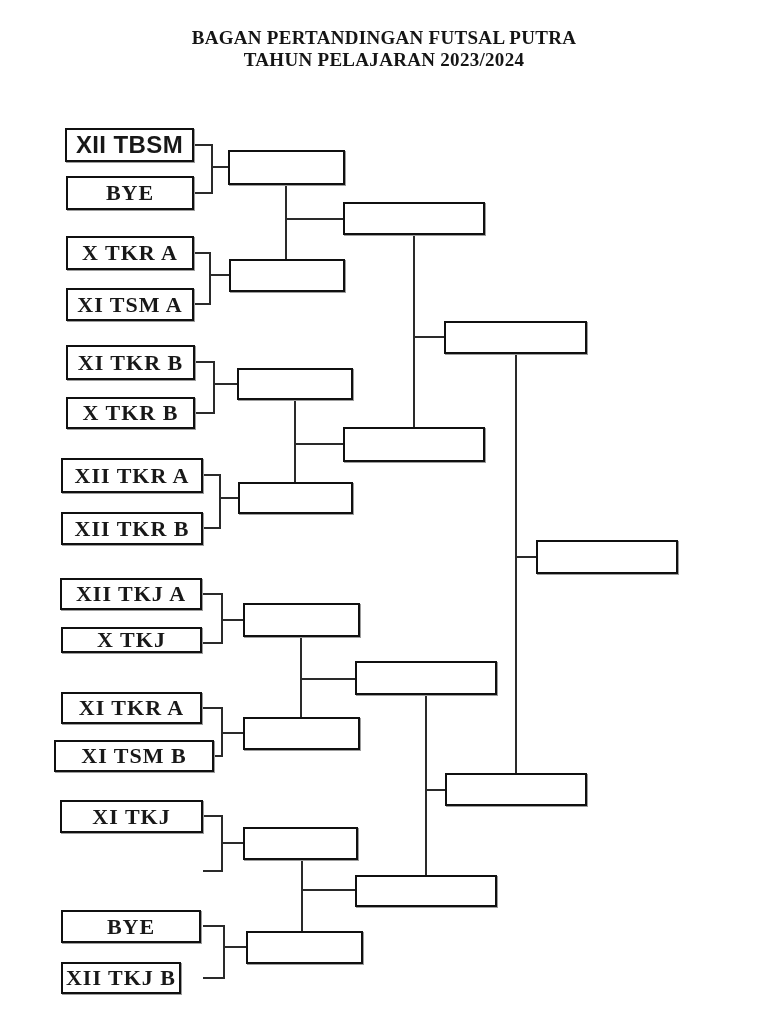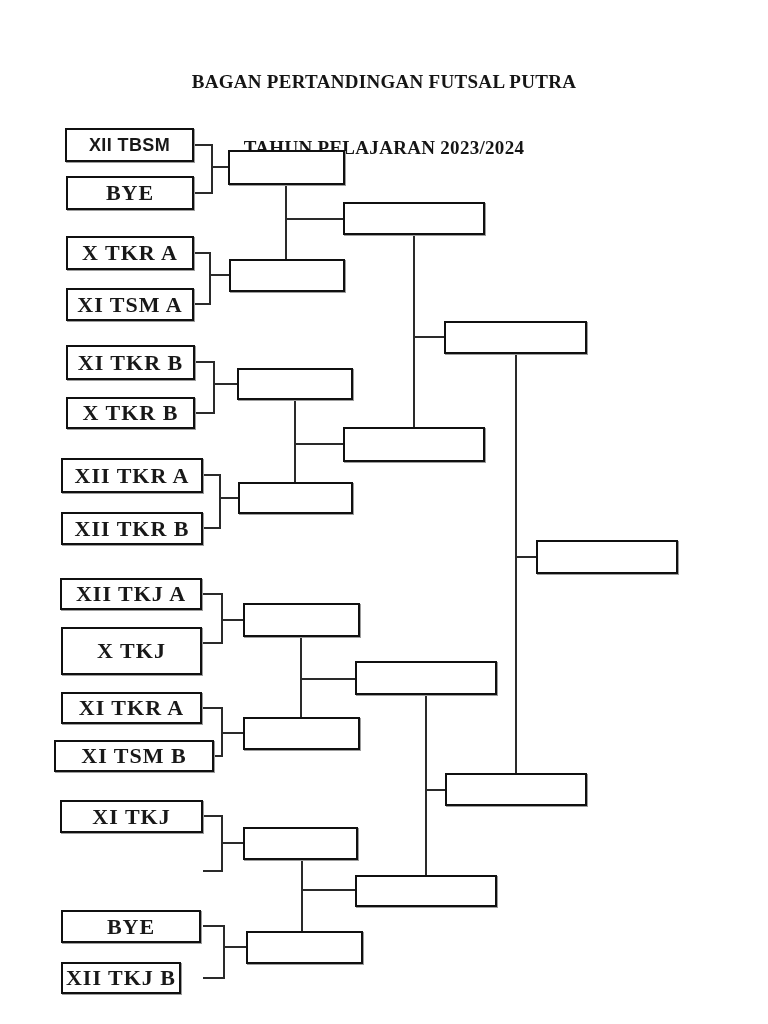--- a/index.html
+++ b/index.html
@@ -5,29 +5,29 @@
   html, body { margin:0; padding:0; background:#ffffff; }
   .page {
     position:relative; width:768px; height:1024px; background:#ffffff;
     font-family:"Liberation Serif", serif; overflow:hidden;
   }
   .title {
     position:absolute; top:27px; left:0; width:768px; text-align:center;
     font-weight:bold; font-size:19px; line-height:22px; color:#151515;
     letter-spacing:.3px;
   }
-  .title div { white-space:nowrap;margin-top:44px; }
+  .title div { white-space:nowrap; }
   .connectors { position:absolute; left:0; top:0; width:768px; height:1024px; }
   .box {
     position:absolute; background:#ffffff; border:2px solid #101010;
     box-sizing:border-box; box-shadow:1px 1px 0 #9d9d9d;
     display:flex; align-items:center; justify-content:center;
   }
   .team { font-weight:bold; font-size:22px; color:#181818; letter-spacing:1px; white-space:nowrap; }
-  .team.sans { font-family:"Liberation Sans", sans-serif; font-size:18px; letter-spacing:.4px; }
+  .team.sans { font-family:"Liberation Sans", sans-serif; font-size:24px; letter-spacing:.4px; }
 </style>
 </head>
 <body>
 
 <div class="page">
 
   <div class="title">
     <div>BAGAN PERTANDINGAN FUTSAL PUTRA</div>
     <div>TAHUN PELAJARAN 2023/2024</div>
   </div>
@@ -78,21 +78,21 @@
   <div class="box" style="left:61px;top:458px;width:142px;height:35px">
     <span class="team">XII TKR A</span>
   </div>
   <div class="box" style="left:61px;top:512px;width:142px;height:33px">
     <span class="team">XII TKR B</span>
   </div>
 
   <div class="box" style="left:60px;top:578px;width:142px;height:32px">
     <span class="team">XII TKJ A</span>
   </div>
-  <div class="box" style="left:61px;top:627px;width:141px;height:48px">
+  <div class="box" style="left:61px;top:627px;width:141px;height:26px">
     <span class="team">X TKJ</span>
   </div>
 
   <div class="box" style="left:61px;top:692px;width:141px;height:32px">
     <span class="team">XI TKR A</span>
   </div>
   <div class="box" style="left:54px;top:740px;width:160px;height:32px">
     <span class="team">XI TSM B</span>
   </div>
 

